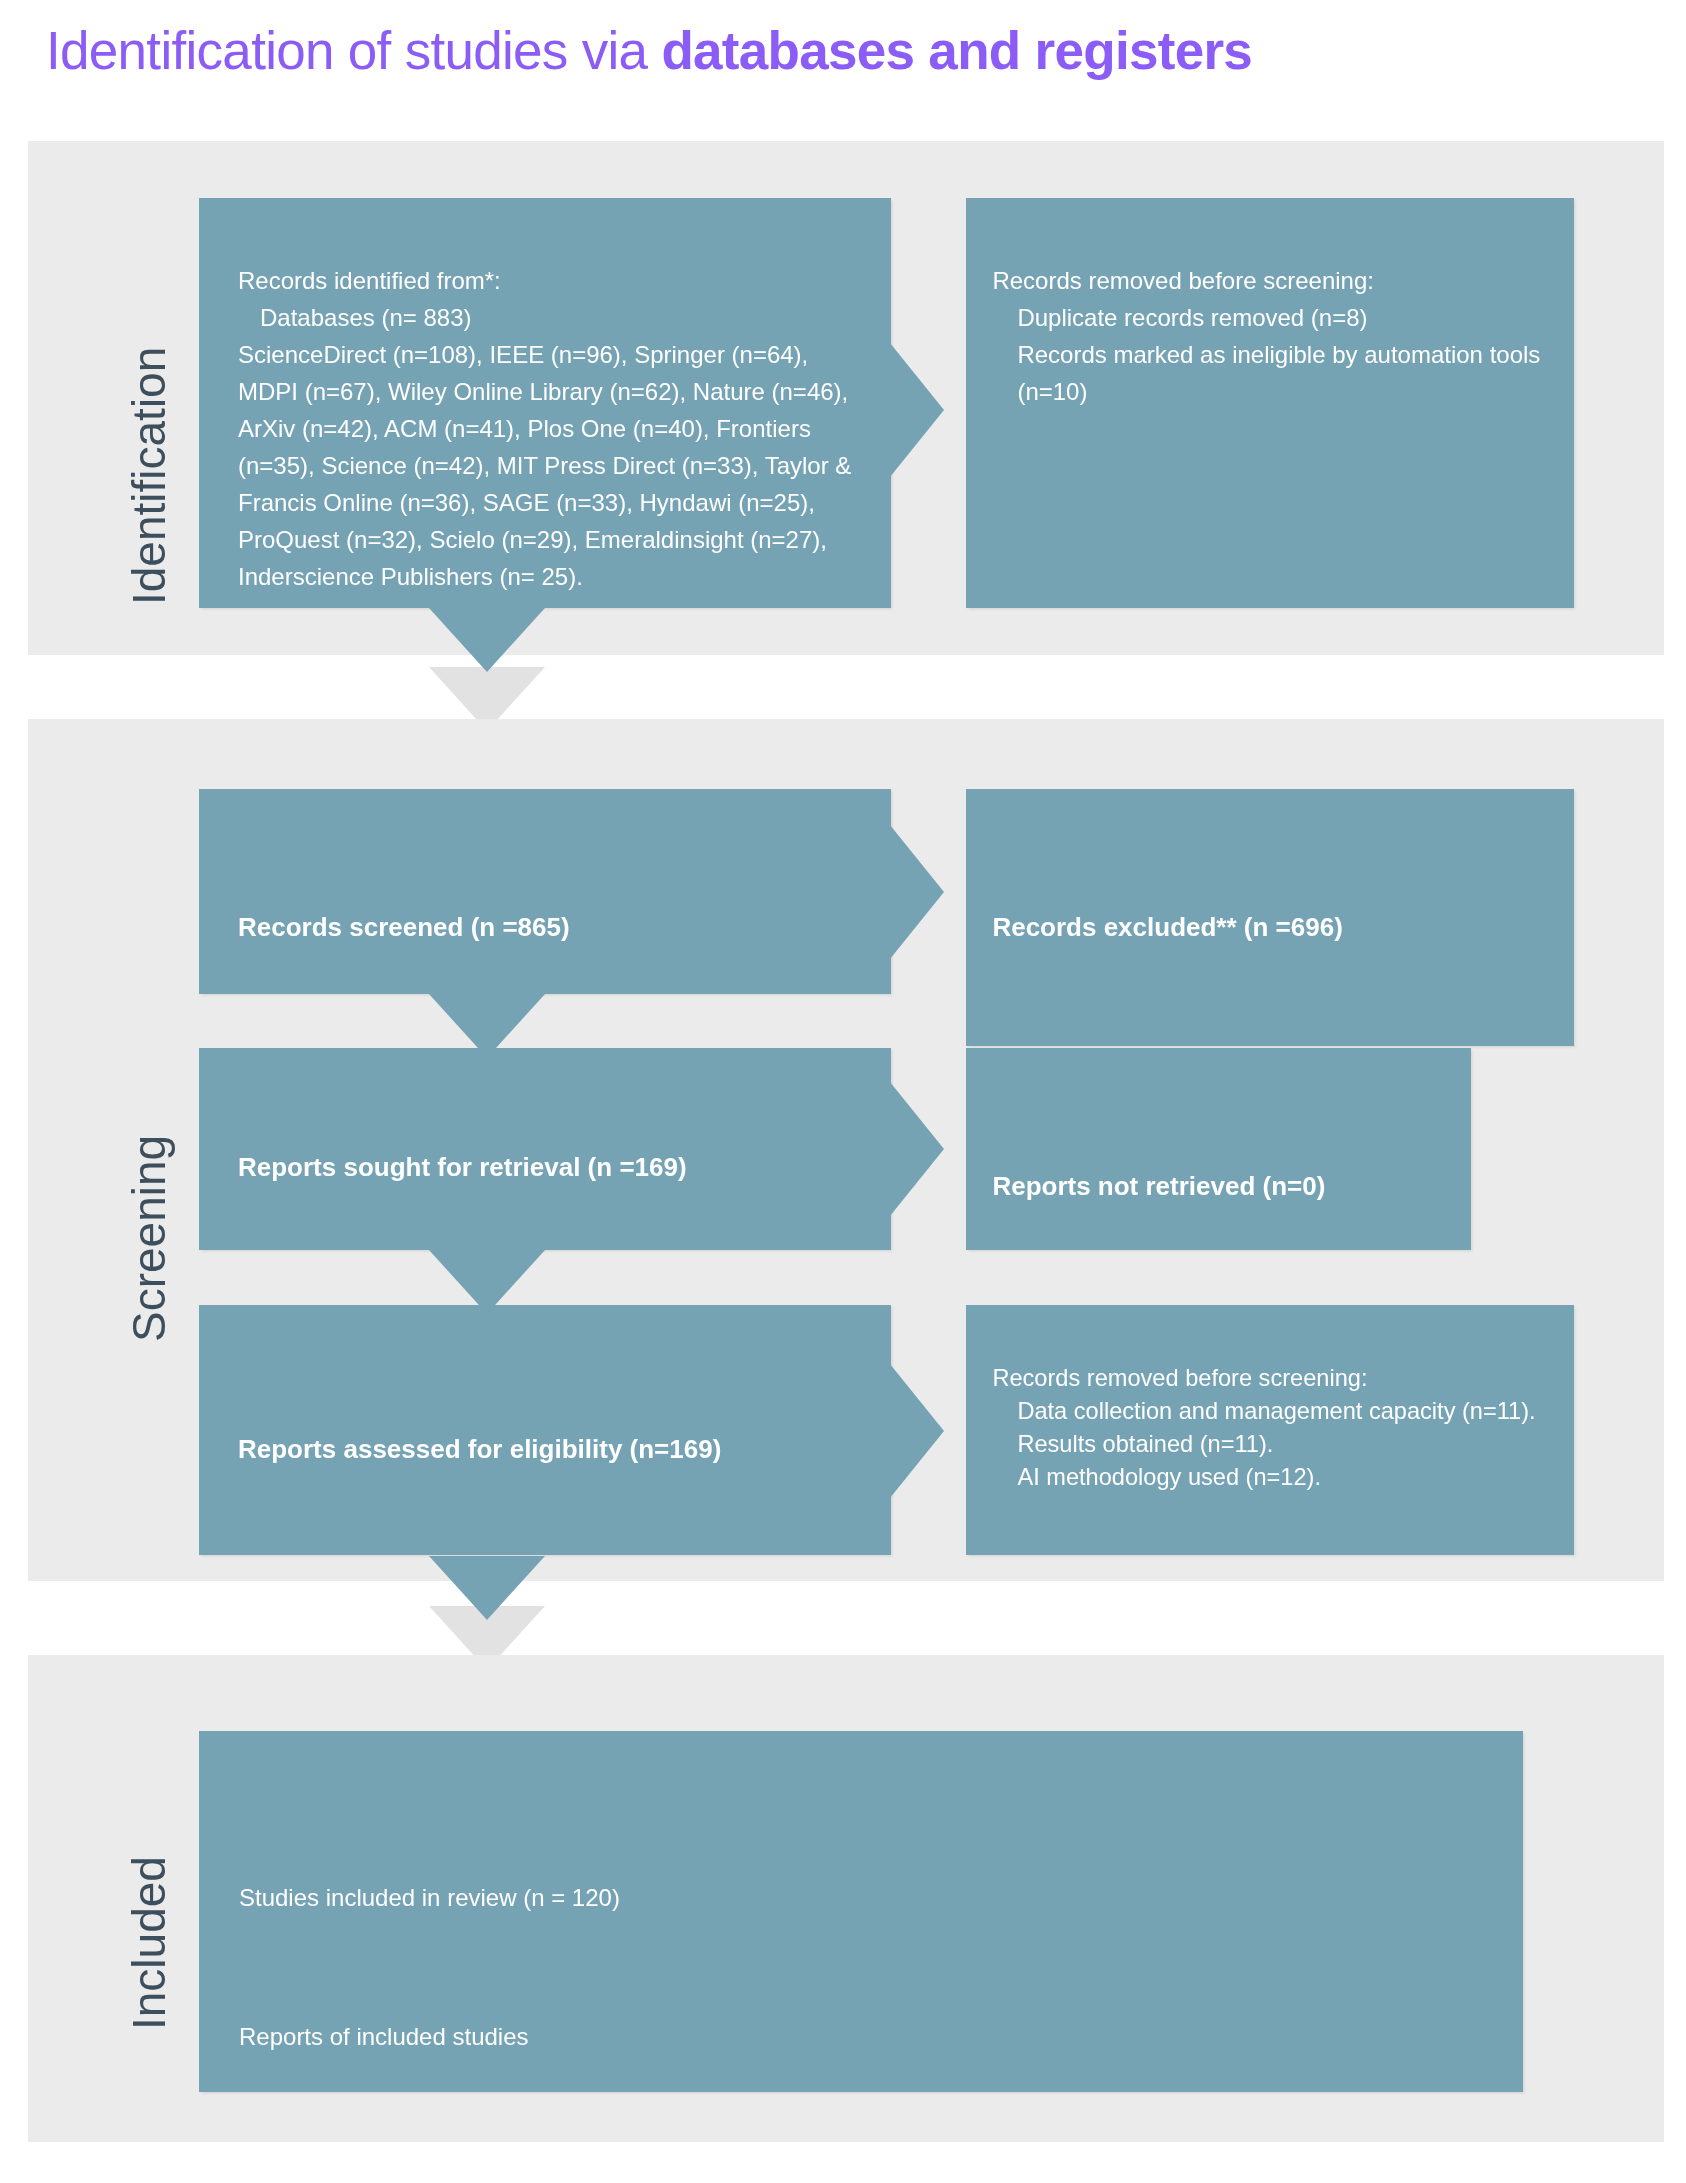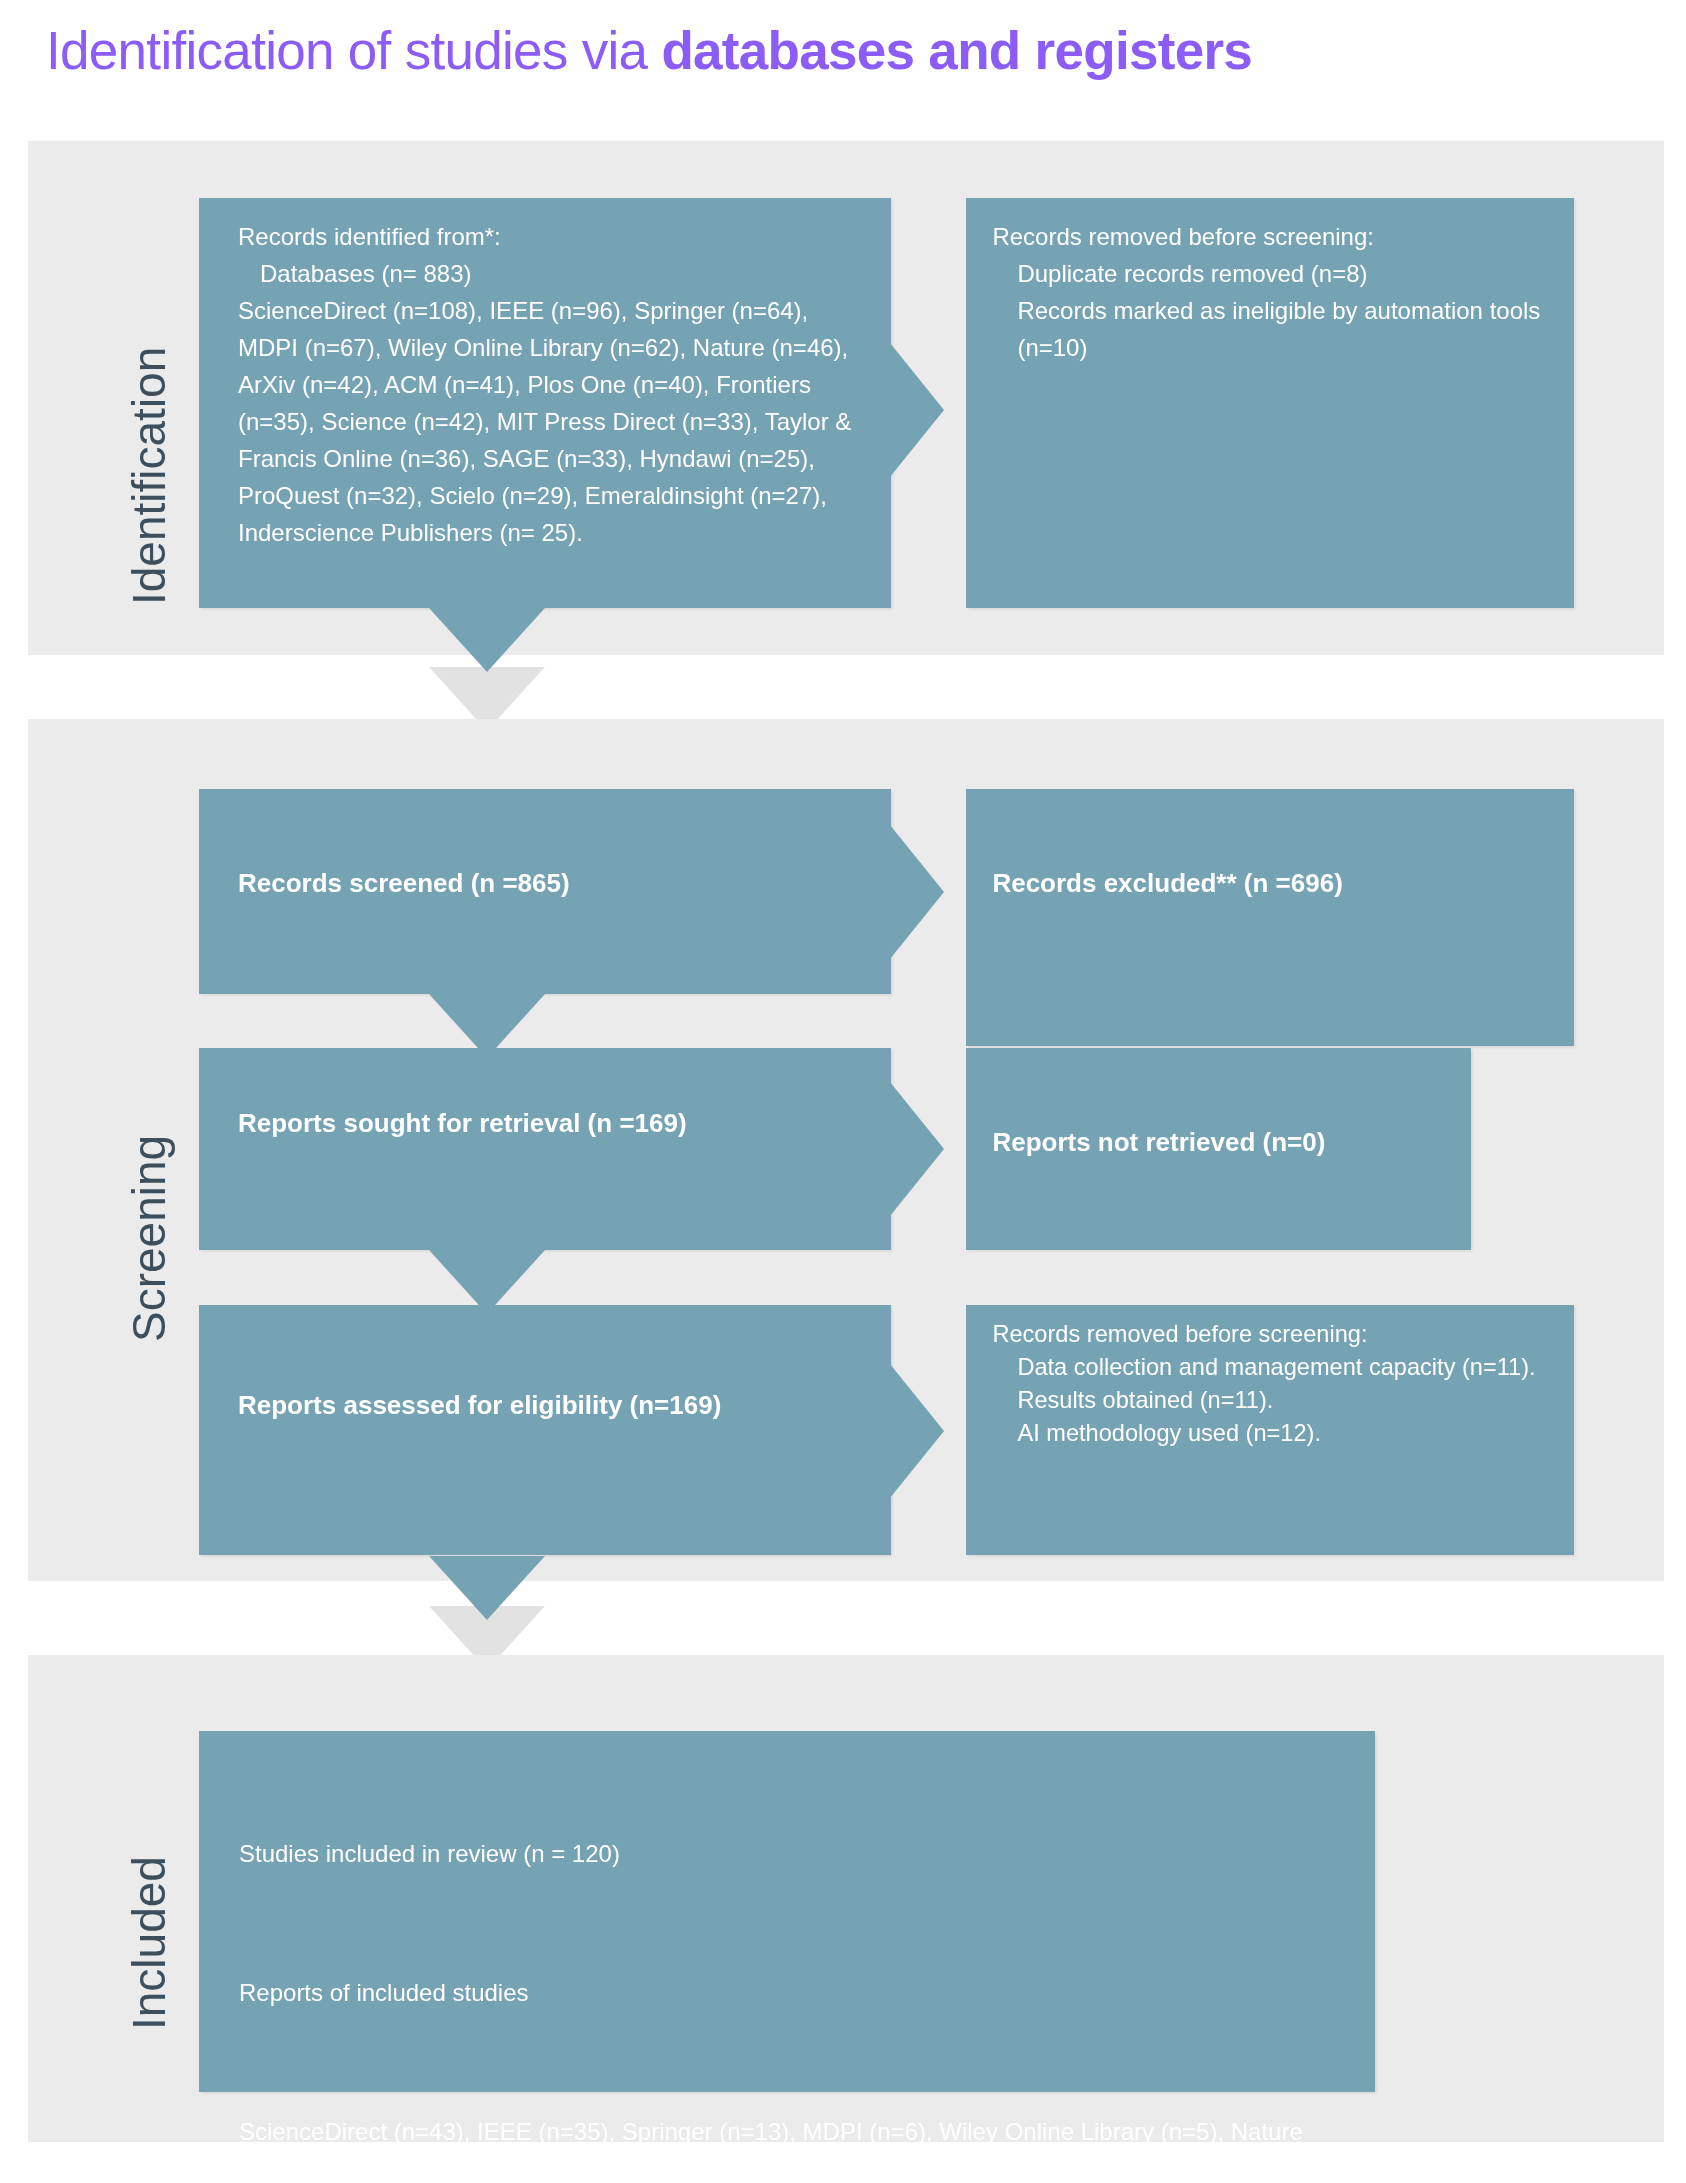--- a/index.html
+++ b/index.html
@@ -57,20 +57,21 @@
     box-sizing:border-box;
     box-shadow:2.1px 2.1px 2.8px rgba(0,0,0,0.10);
   }
   .box .txt{
     position:absolute;
     left:39px; right:23.6px;
     font-size:24px;
     line-height:37px;
     font-weight:400;
     white-space:pre-wrap;
+    margin-top:44px;
   }
   .box.bold .txt{ font-weight:700; font-size:26px; }
 
   
   .arrow-right{
     position:absolute;
     width:0;height:0;
     border-top:67px solid transparent;
     border-bottom:67px solid transparent;
     border-left:54px solid #76a3b4;
@@ -125,21 +126,21 @@
   #box-reports-assessed .txt{ top:82px; }
   #arrow-assessed-right{ left:890px; top:1364px; }
   #arrow-assessed-down{ left:429px; top:1556px; }
   #arrow-assessed-down-pale{ left:429px; top:1606px; }
 
   #box-reports-excluded{ left:966px; top:1305px; width:608px; height:250px; }
   #box-reports-excluded .txt{ top:12.5px; left:26.4px; font-size:23.6px; line-height:33px; }
   #box-reports-excluded .txt .ind{ display:block; padding-left:25px; }
 
   
-  #box-studies-included{ left:199px; top:1731px; width:1176px; height:361px;padding-left:47px; }
+  #box-studies-included{ left:199px; top:1731px; width:1324px; height:361px;padding-left:47px; }
   #box-studies-included .txt{ top:33px; left:40px; right:42px; font-size:24px; line-height:36px; }
   #box-studies-included .para{ margin:0 0 31px 0; }
   #box-studies-included .para.last{ margin-bottom:0; }
 </style>
 </head>
 <body>
 
 <div class="title"><span>Identification of studies via </span><b>databases and registers</b></div>
 
 <div class="band" id="band-identification"></div>

